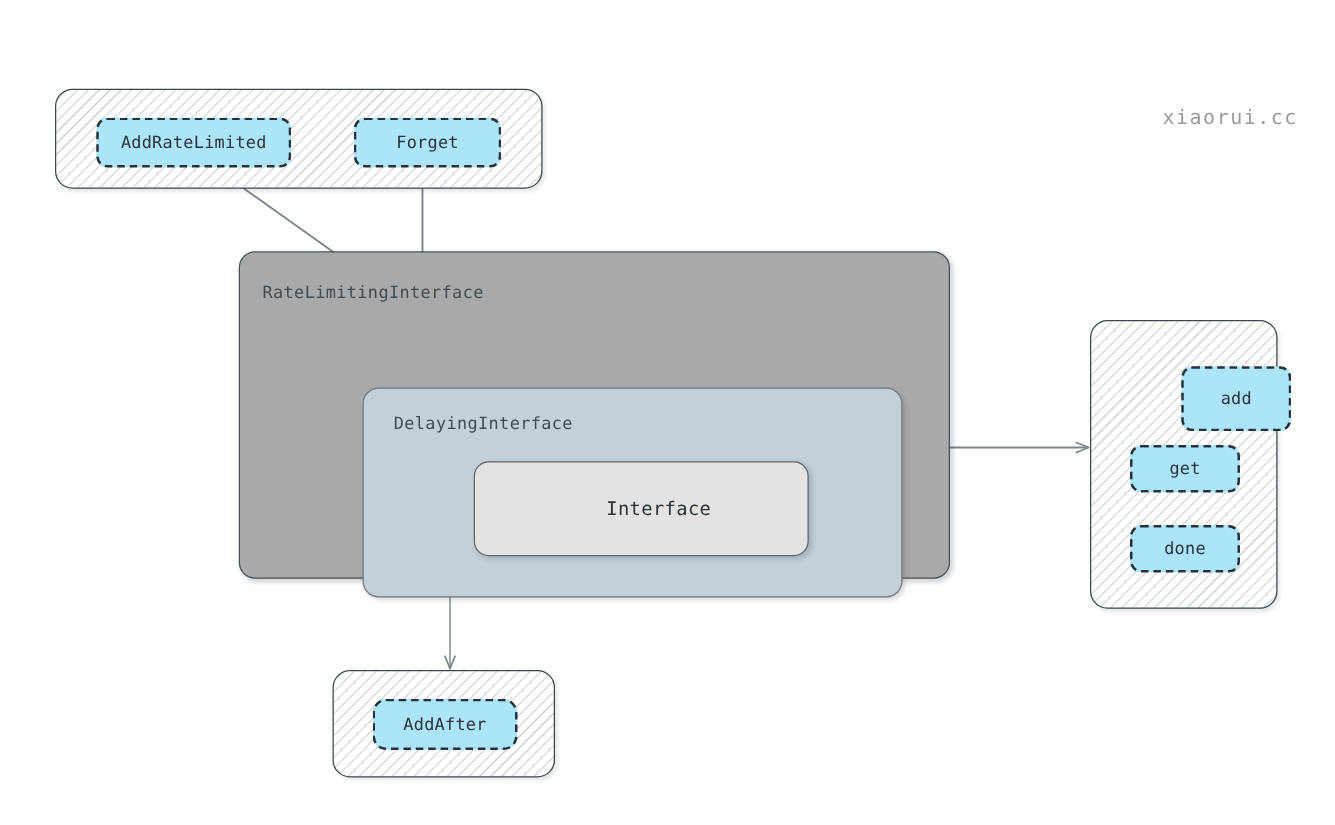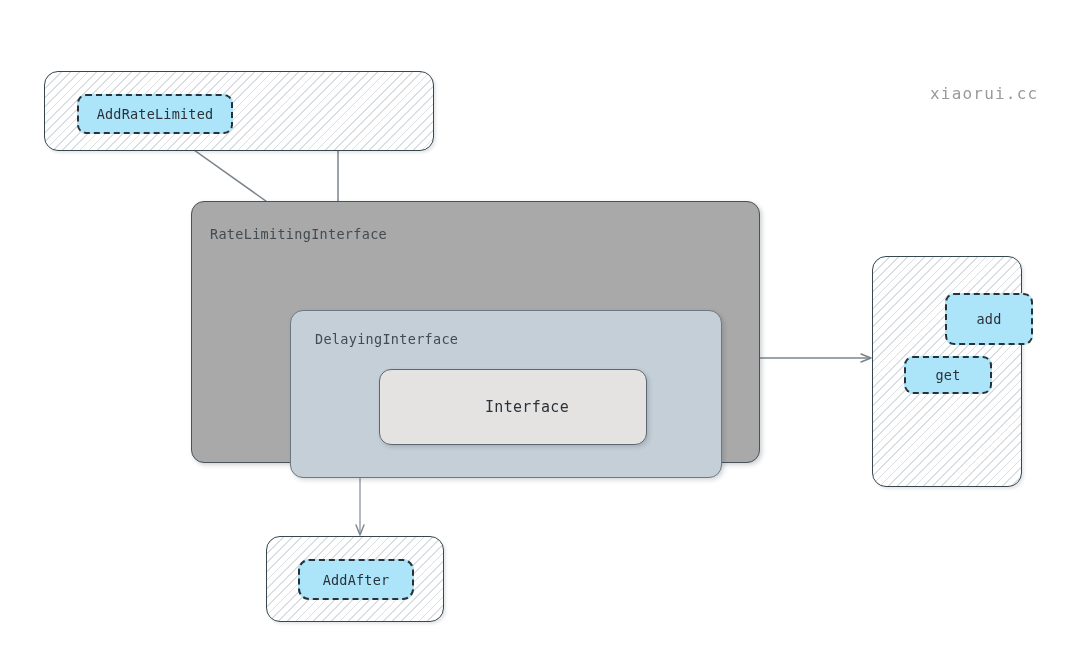--- a/index.html
+++ b/index.html
@@ -139,20 +139,23 @@
 
     <line x1="360" y1="300" x2="360" y2="534" stroke="#9aa2a9" stroke-width="1.5" marker-end="url(#ah)"></line>
 
     <line x1="648" y1="358" x2="870" y2="358" stroke="#7b848c" stroke-width="1.5" marker-end="url(#ah)"></line>
   </svg>
 
   <div class="node group-hatch" style="left:44px; top:36px; width:390px; height:80px;margin-top:35px;">
     <div class="chip" style="left:32px; top:22px; width:156px; height:40px;">
       <span>AddRateLimited</span>
     </div>
+    <div class="chip" style="left:238px; top:22px; width:118px; height:40px;">
+      <span>Forget</span>
+    </div>
   </div>
 
   <div class="watermark" style="left:910px; top:84px;margin-left:20px;">xiaorui.cc</div>
 
   <div class="node layer layer-outer" style="left:191px; top:201px; width:569px; height:262px;">
 
     <div class="layer-label" style="left:18px; top:24px;">RateLimitingInterface</div>
 
     <div class="layer layer-mid" style="left:98px; top:61px; width:432px; height:168px;">
 
@@ -164,20 +167,23 @@
     </div>
   </div>
 
   <div class="node group-hatch" style="left:872px; top:256px; width:150px; height:231px;">
     <div class="chip" style="left:31px; top:36px; width:88px; height:52px;margin-left:41px;">
       <span>add</span>
     </div>
     <div class="chip" style="left:31px; top:99px; width:88px; height:38px;">
       <span>get</span>
     </div>
+    <div class="chip" style="left:31px; top:163px; width:88px; height:38px;">
+      <span>done</span>
+    </div>
   </div>
 
   <div class="node group-hatch" style="left:266px; top:536px; width:178px; height:86px;">
     <div class="chip" style="left:31px; top:22px; width:116px; height:41px;border-radius:11px;">
       <span>AddAfter</span>
     </div>
   </div>
 
 </div>
 

